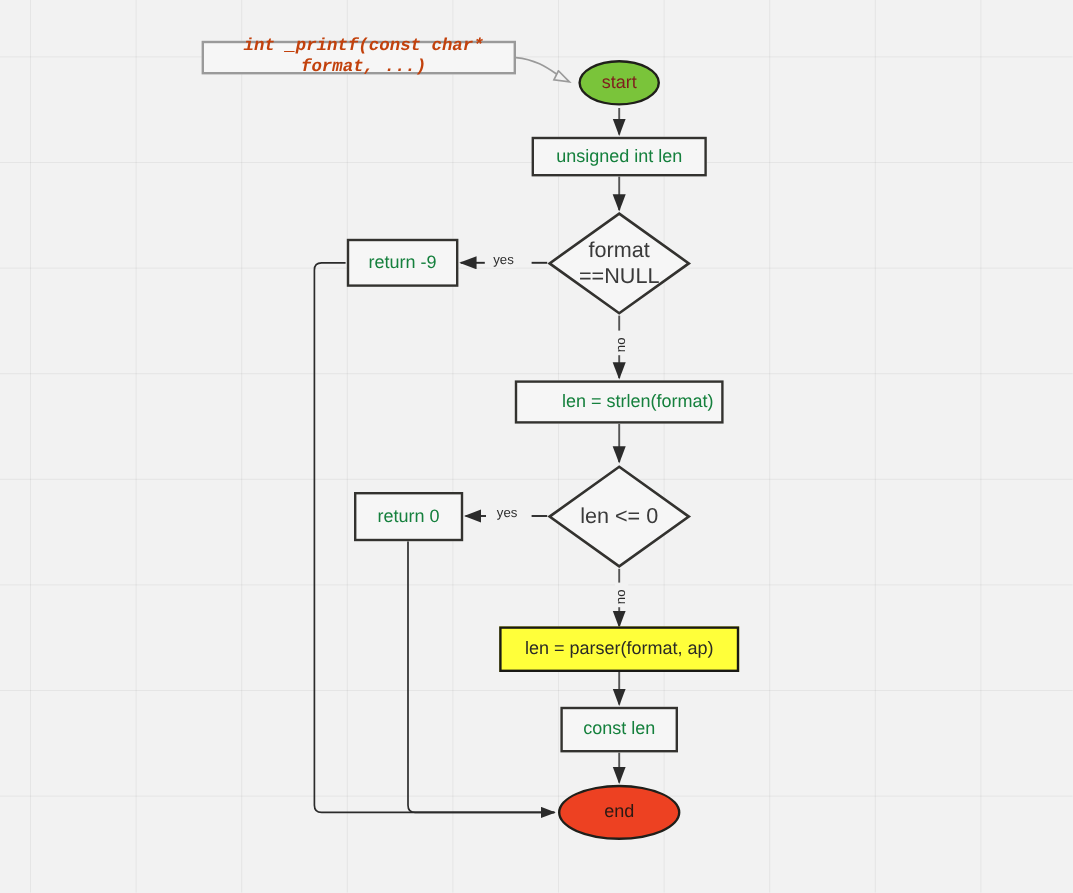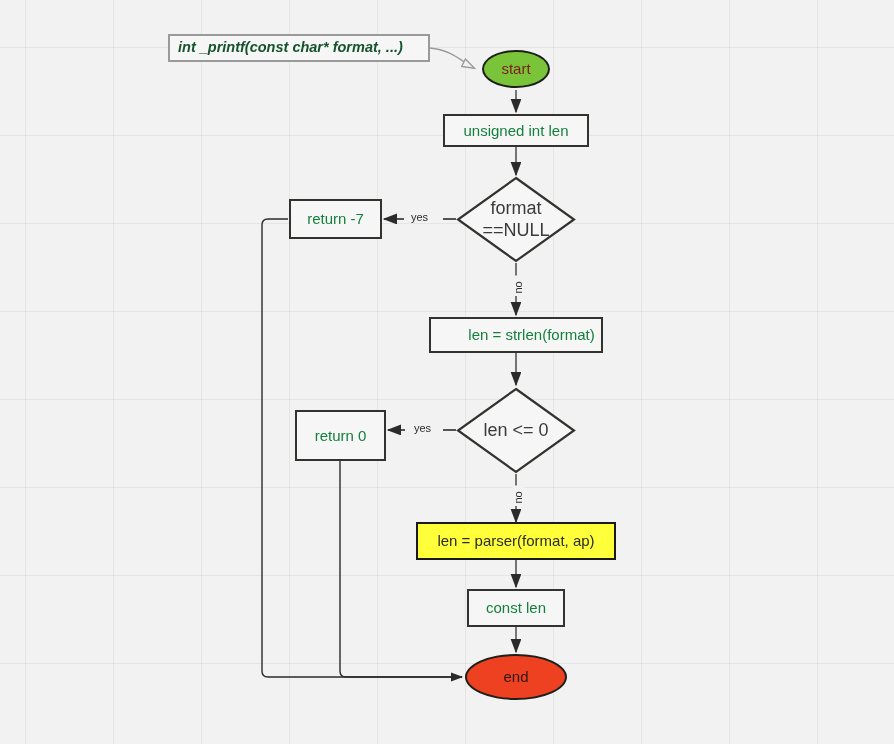--- a/index.html
+++ b/index.html
@@ -53,26 +53,27 @@
   .terminal {
     border-radius: 50%;
     border: 2px solid #1f1f1a;
     font-size: 15px;
   }
   .terminal.start { background: #7ac43a; color: #7f1d1d; }
   .terminal.end   { background: #ed4122; color: #2c1a14; }
   .comment {
     background: #f6f6f6;
     border: 2px solid #9a9a9a;
-    color: #14532d;
+    color: #c2410c;
     font-style: italic;
     font-weight: bold;
     font-size: 14.5px;
     justify-content: flex-start;
     padding-left: 8px;
+    font-family: Liberation Mono, monospace;
   }
   .diamond-wrap { position: absolute; }
   .diamond-wrap svg { display: block; }
   .diamond-label {
     position: absolute;
     left: 0; top: 0;
     width: 100%; height: 100%;
     display: flex;
     align-items: center;
     justify-content: center;
@@ -154,35 +155,35 @@
 
   <div class="diamond-wrap" style="left:456px; top:176px; width:120px; height:87px;">
     <svg width="120" height="87" viewBox="0 0 120 87">
       <polygon points="60,2 118,43.5 60,85 2,43.5" fill="#f6f6f6" stroke="#33322f" stroke-width="2.2"></polygon>
     </svg>
     <div class="diamond-label">format
 ==NULL</div>
   </div>
 
   <div class="node proc" style="left:289px; top:199px; width:93px; height:40px;">
-    <span>return -7</span>
+    <span>return -9</span>
   </div>
 
   <div class="node proc" style="left:429px; top:317px; width:174px; height:36px;padding-left:31px;">
     <span>len = strlen(format)</span>
   </div>
 
   <div class="diamond-wrap" style="left:456px; top:387px; width:120px; height:87px;">
     <svg width="120" height="87" viewBox="0 0 120 87">
       <polygon points="60,2 118,43.5 60,85 2,43.5" fill="#f6f6f6" stroke="#33322f" stroke-width="2.2"></polygon>
     </svg>
     <div class="diamond-label">len &lt;= 0</div>
   </div>
 
-  <div class="node proc" style="left:295px; top:410px; width:91px; height:51px;">
+  <div class="node proc" style="left:295px; top:410px; width:91px; height:41px;">
     <span>return 0</span>
   </div>
 
   <div class="node proc highlight" style="left:416px; top:522px; width:200px; height:38px;">
     <span>len = parser(format, ap)</span>
   </div>
 
   <div class="node proc" style="left:467px; top:589px; width:98px; height:38px;">
     <span>const len</span>
   </div>

